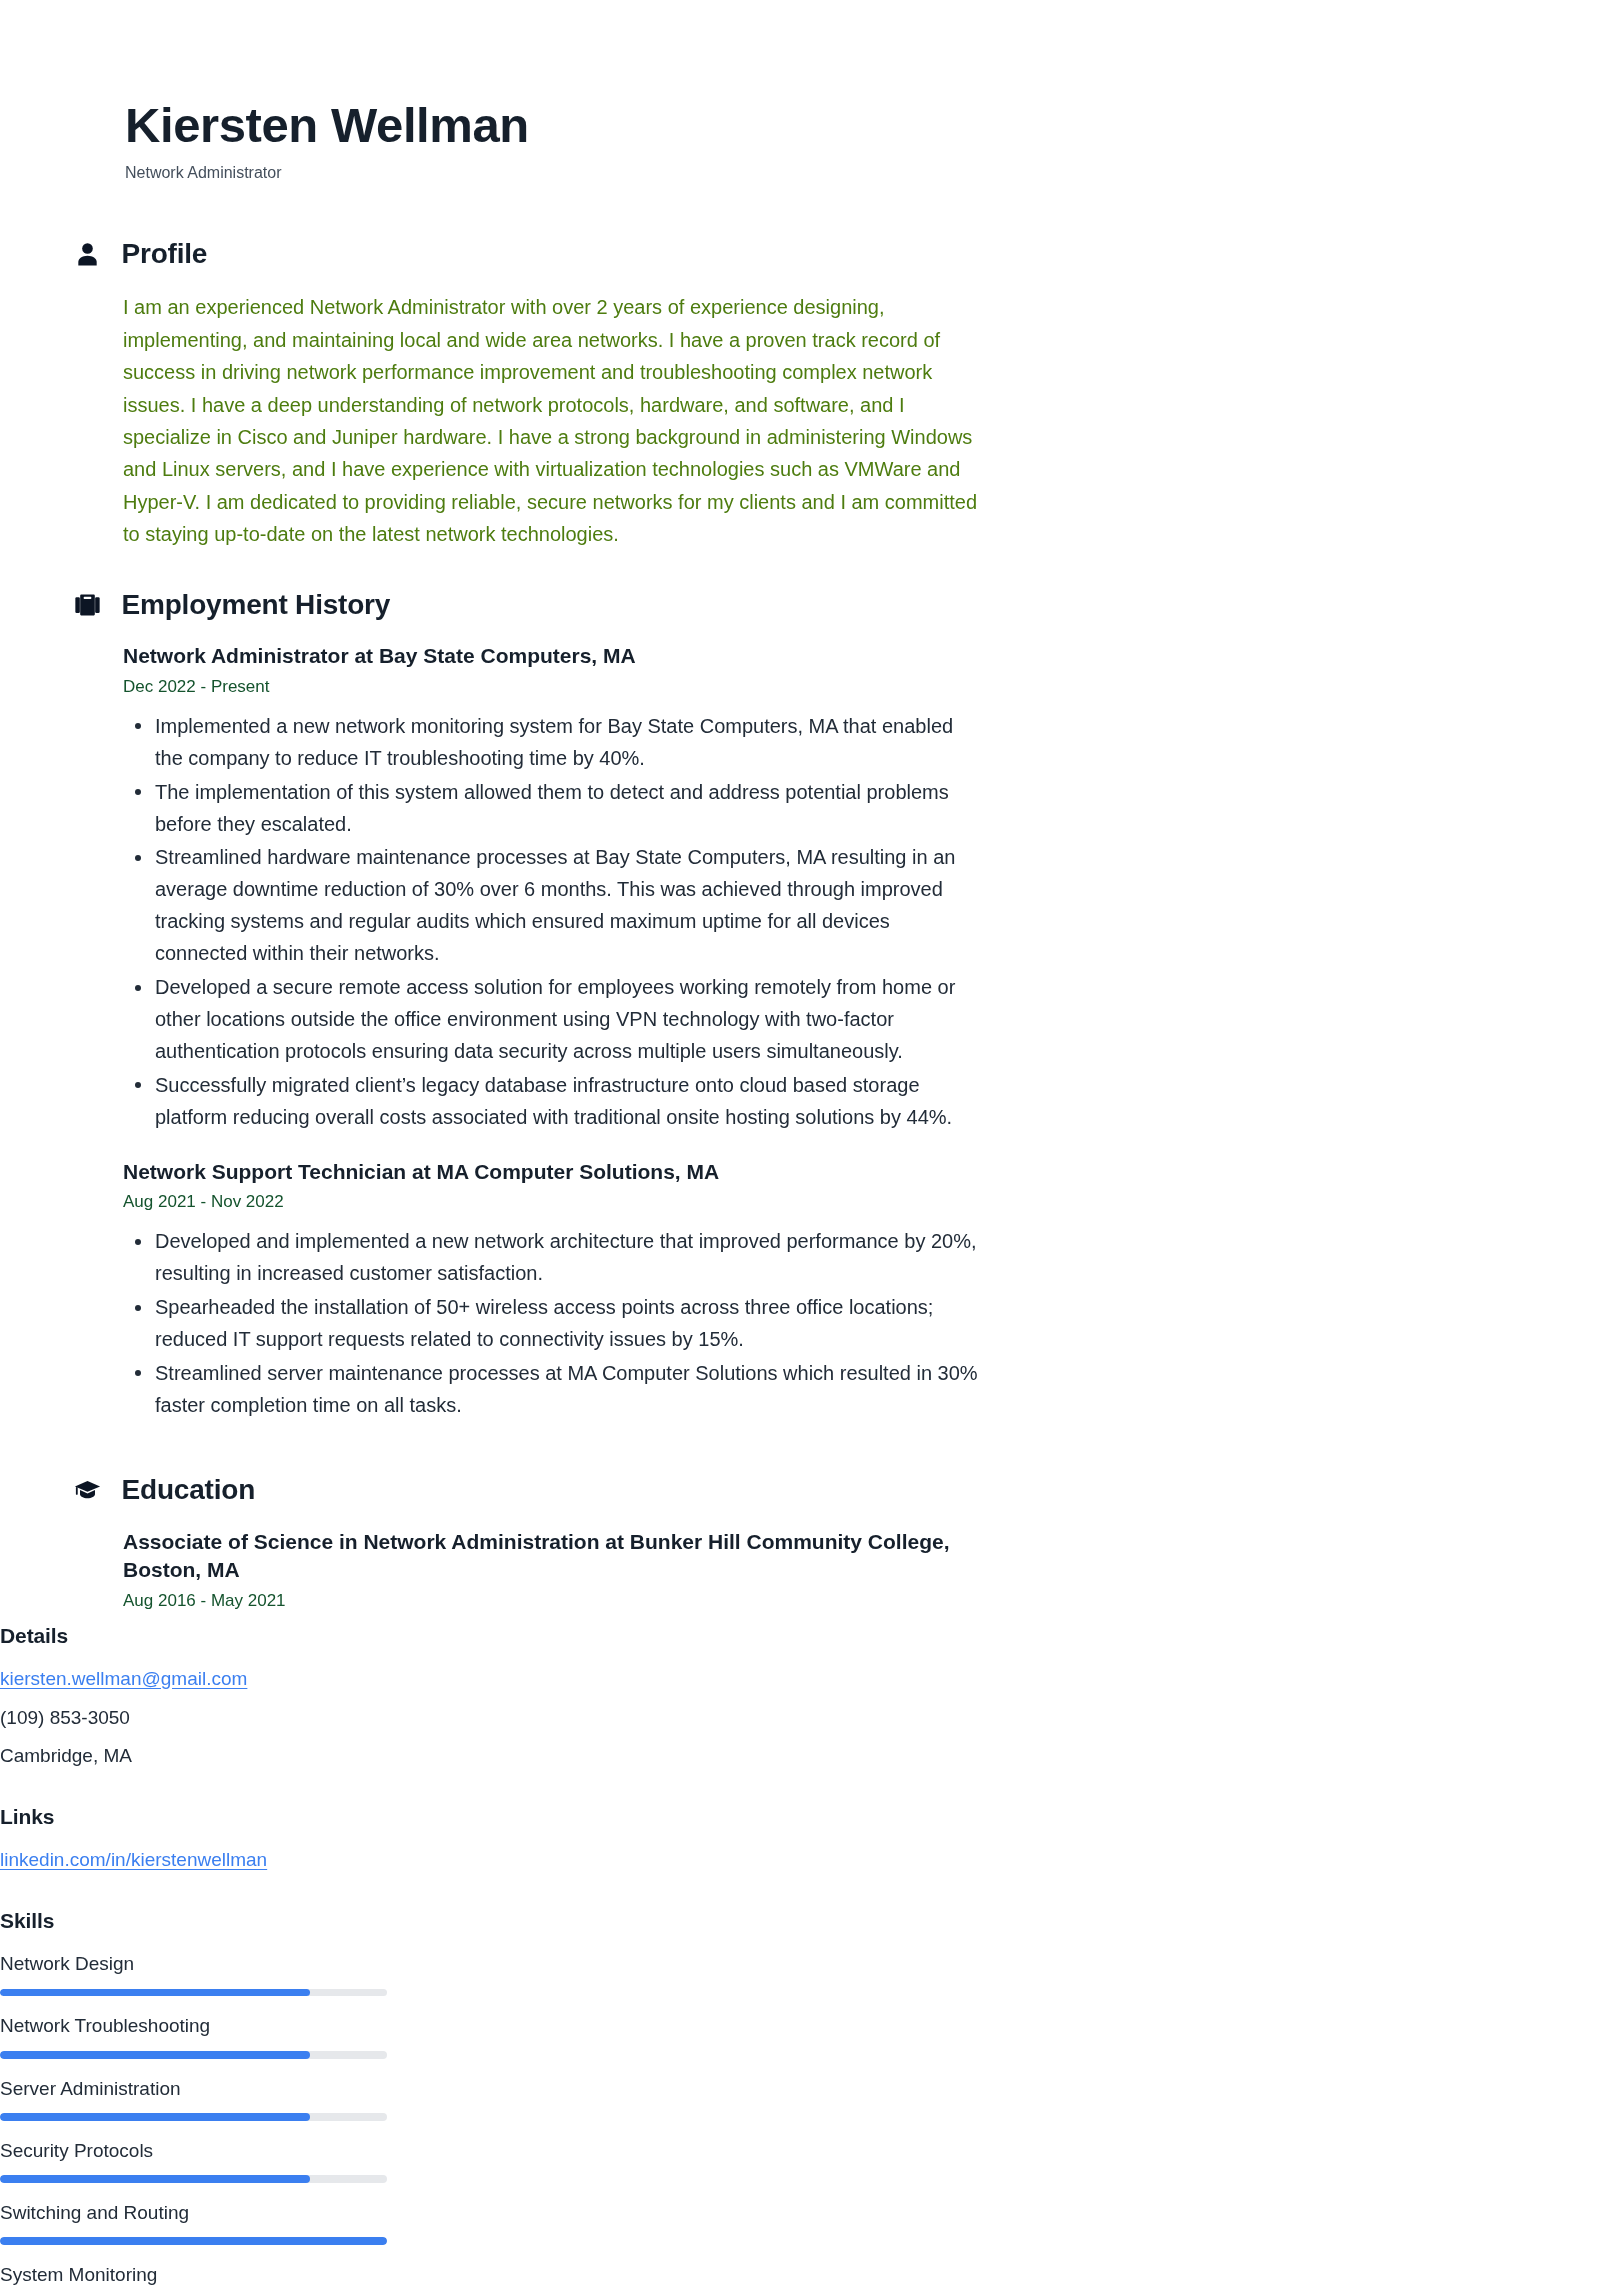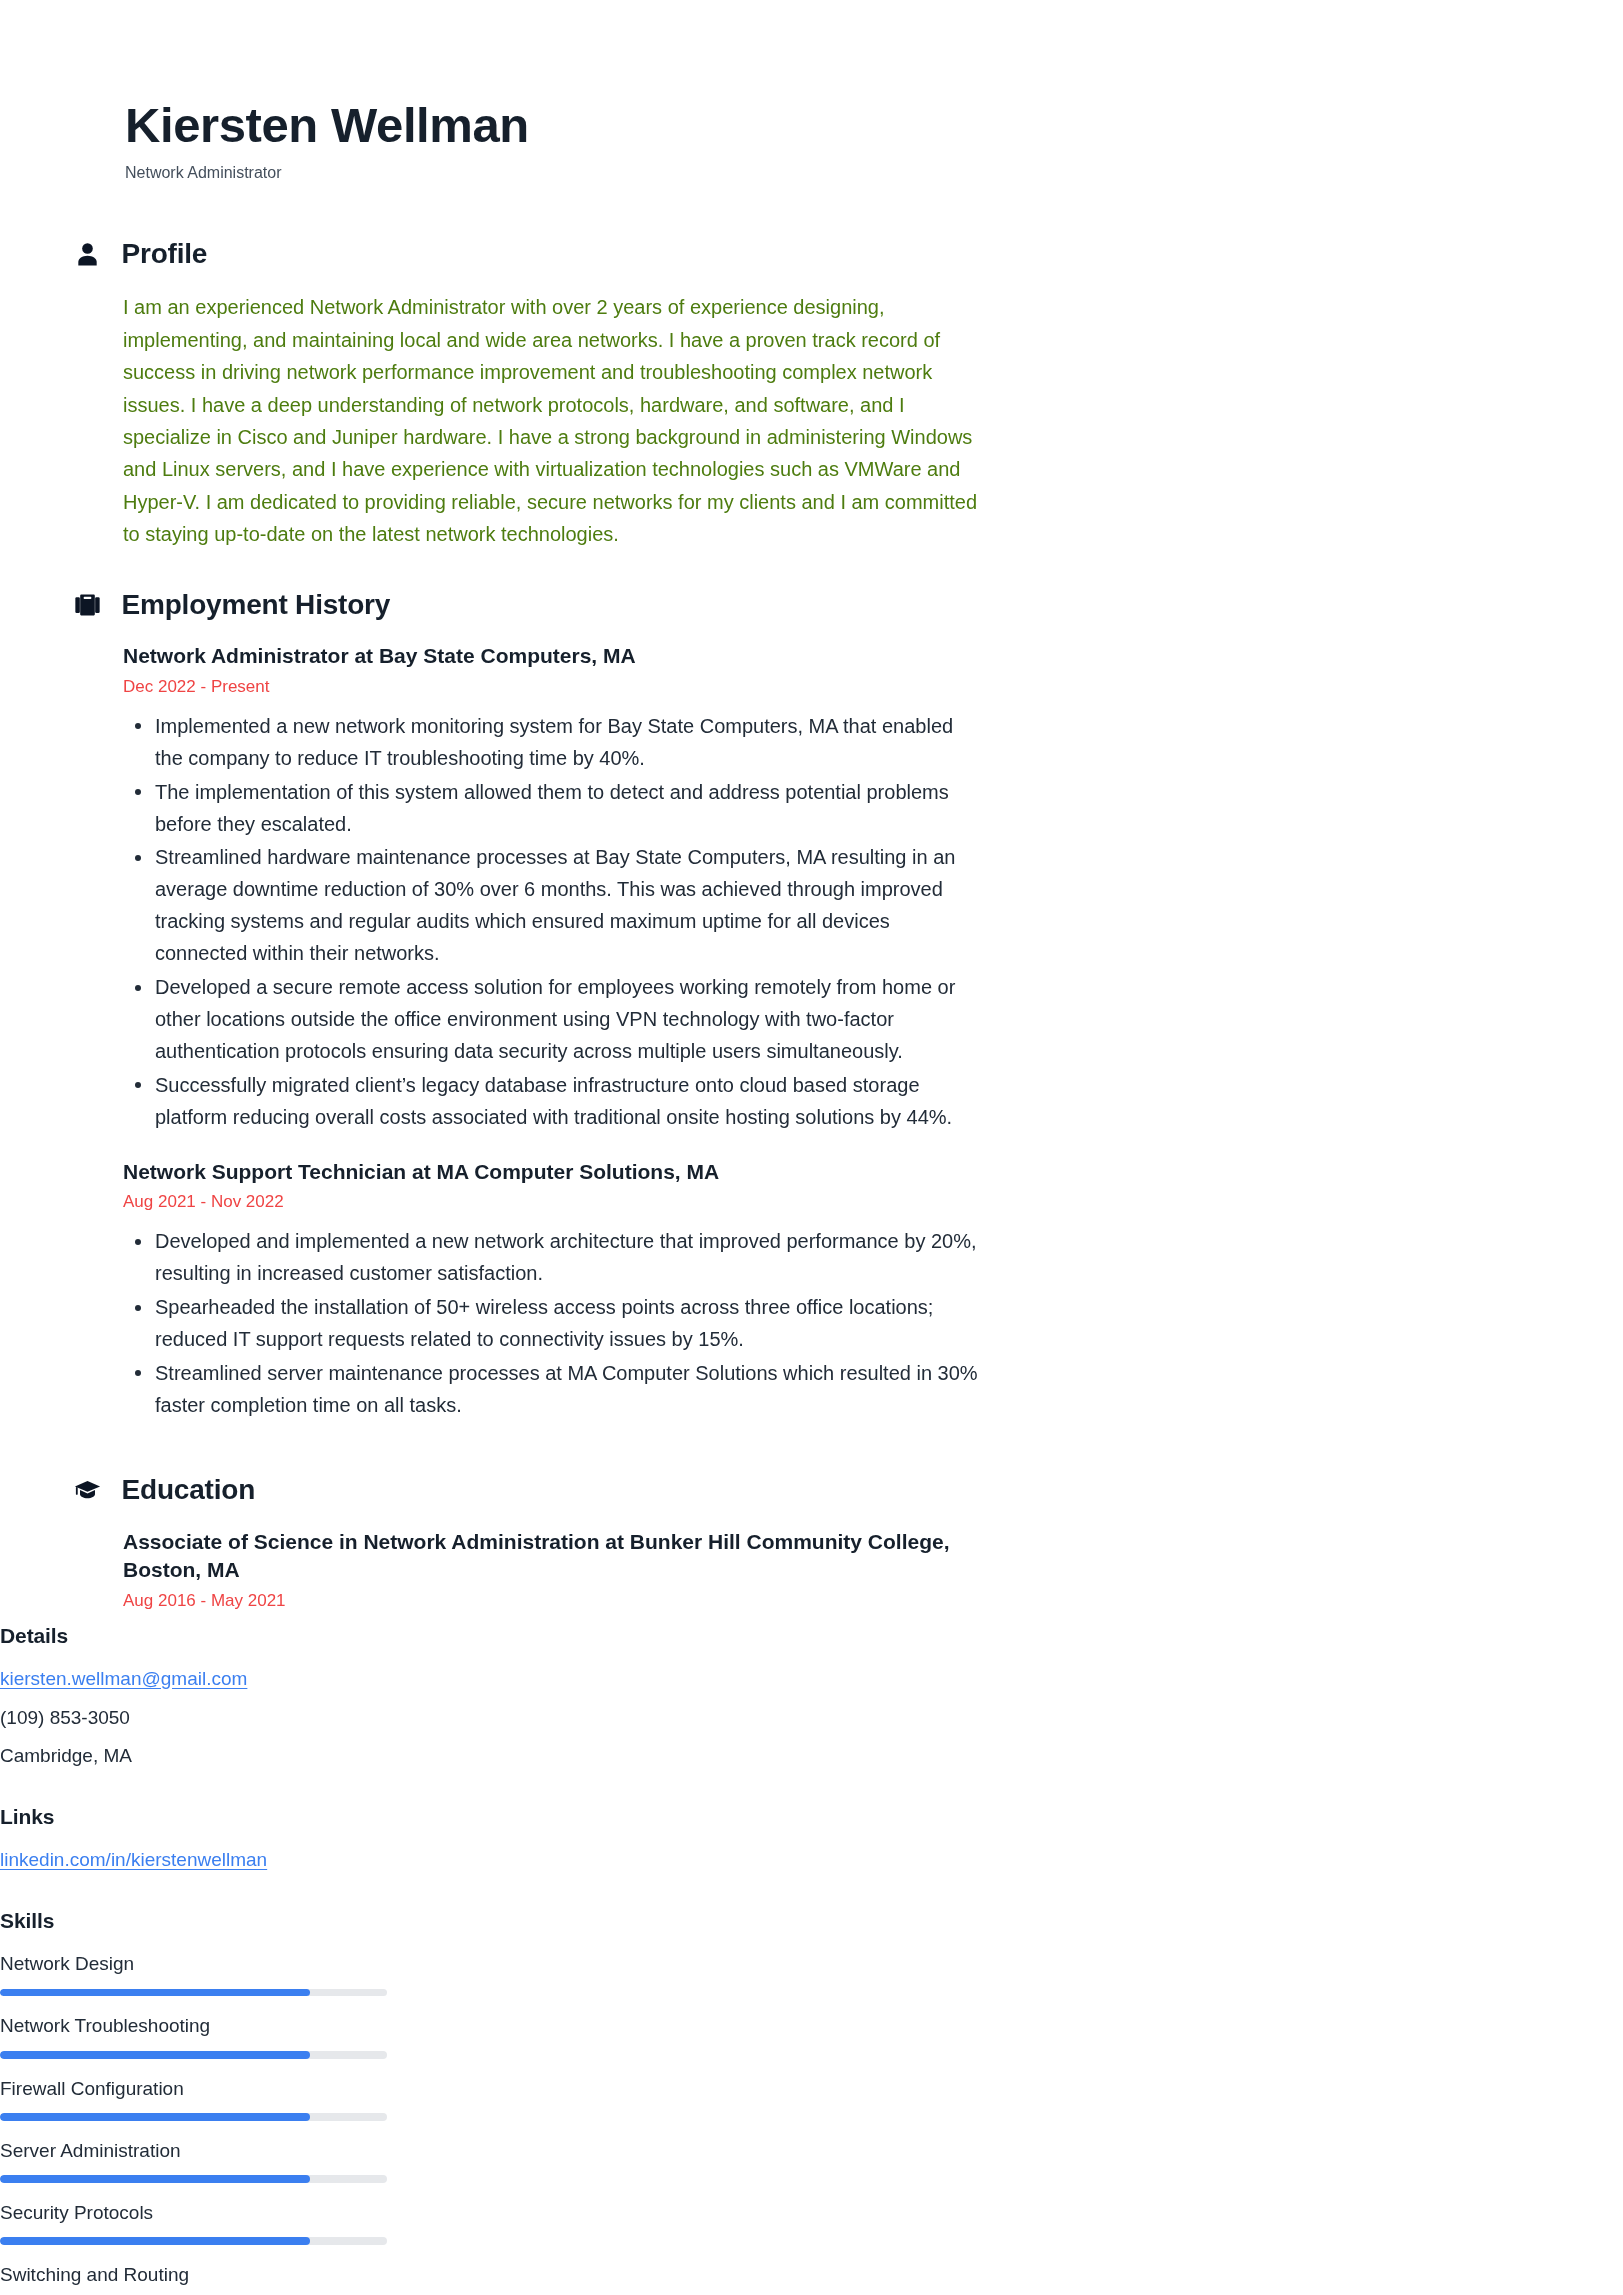--- a/index.html
+++ b/index.html
@@ -106,21 +106,21 @@
   .entry { margin-bottom: 5px; }
   .entry-title {
     font-size: 21px;
     font-weight: 700;
     color: #16202c;
     line-height: 1.36;
     margin-bottom: 5px;
   }
   .entry-date {
     font-size: 17px;
-    color: #ef4444;
+    color: #14532d;
     margin-bottom: 12px;
     line-height: 1.3;
   }
   .entry-list {
     list-style: none;
     padding: 0;
     margin: 0 0 25px 0;
   }
   .entry-list li {
     position: relative;
@@ -323,26 +323,20 @@
           </div>
         </div>
 
         <div class="rate-item">
           <div class="rate-label">Network Troubleshooting</div>
           <div class="rate-track">
             <div class="rate-fill" style="width: 80%;"></div>
           </div>
         </div>
 
-        <div class="rate-item">
-          <div class="rate-label">Firewall Configuration</div>
-          <div class="rate-track">
-            <div class="rate-fill" style="width: 80%;"></div>
-          </div>
-        </div>
 
         <div class="rate-item">
           <div class="rate-label">Server Administration</div>
           <div class="rate-track">
             <div class="rate-fill" style="width: 80%;"></div>
           </div>
         </div>
 
         <div class="rate-item">
           <div class="rate-label">Security Protocols</div>

